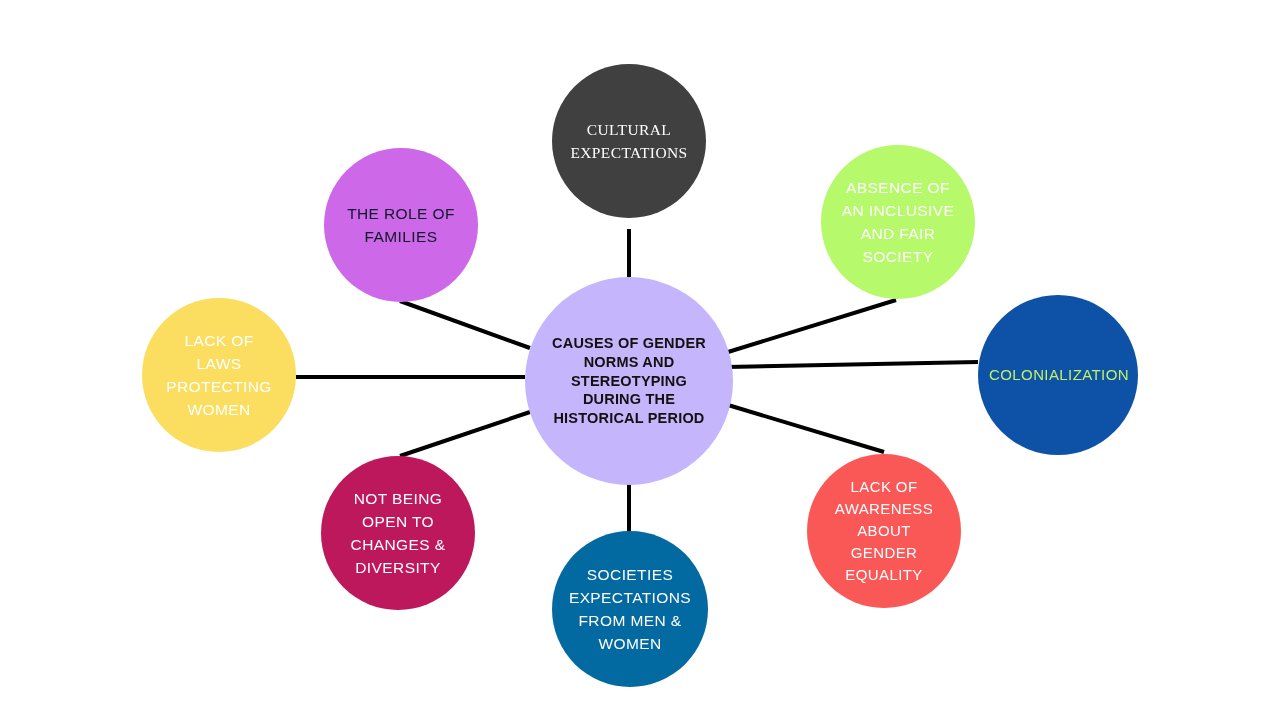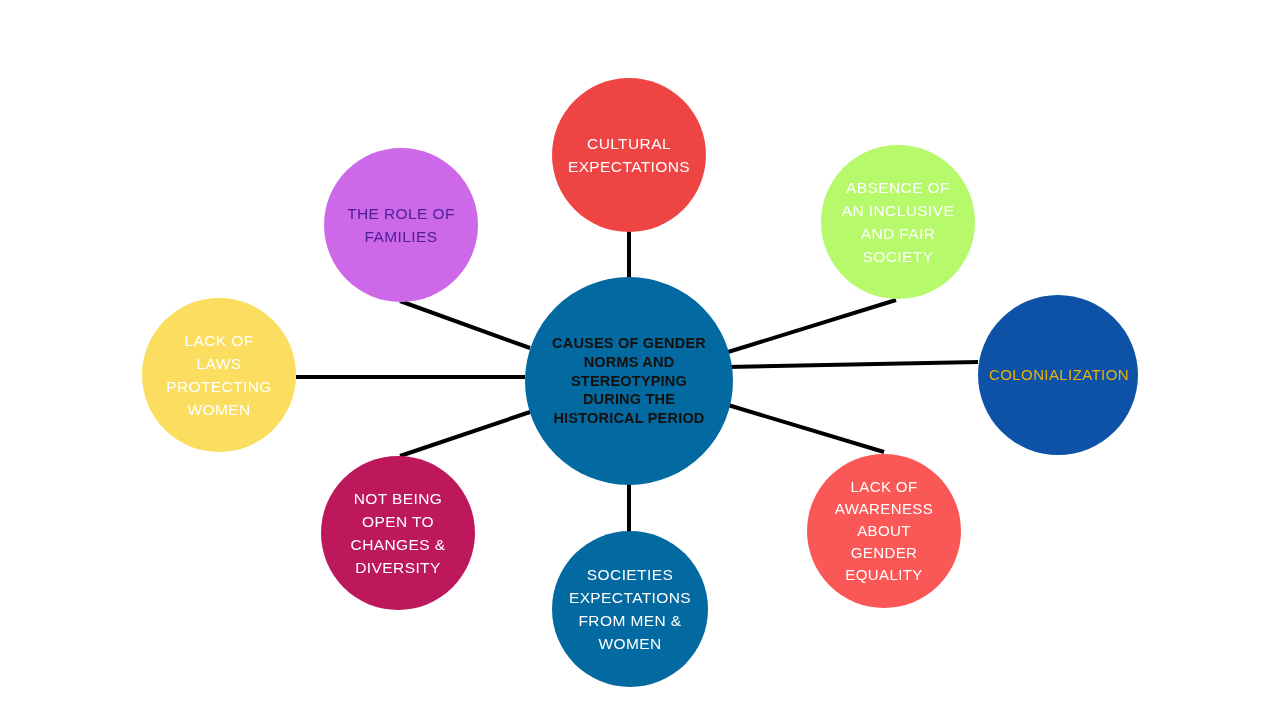--- a/index.html
+++ b/index.html
@@ -66,49 +66,49 @@
       <line x1="629" y1="277" x2="629" y2="229" stroke="#000000" stroke-width="4" stroke-linecap="butt"></line>
       <line x1="530" y1="348" x2="400" y2="301" stroke="#000000" stroke-width="4" stroke-linecap="butt"></line>
       <line x1="728" y1="352" x2="896" y2="300" stroke="#000000" stroke-width="4" stroke-linecap="butt"></line>
       <line x1="525" y1="377" x2="296" y2="377" stroke="#000000" stroke-width="4" stroke-linecap="butt"></line>
       <line x1="727" y1="367" x2="978" y2="362" stroke="#000000" stroke-width="4" stroke-linecap="butt"></line>
       <line x1="530" y1="412" x2="400" y2="456" stroke="#000000" stroke-width="4" stroke-linecap="butt"></line>
       <line x1="728" y1="405" x2="884" y2="452" stroke="#000000" stroke-width="4" stroke-linecap="butt"></line>
       <line x1="629" y1="484" x2="629" y2="533" stroke="#000000" stroke-width="4" stroke-linecap="butt"></line>
     </svg>
   <div id="nodes-layer">
-      <div class="node central" style="left: 525px; top: 277px; width: 208px; height: 208px; background: #0369a1;">
+      <div class="node central" style="left: 525px; top: 277px; width: 208px; height: 208px; background: #c4b5fd;">
         <span class="label" style="color: rgb(19, 16, 14);">CAUSES OF GENDER
 NORMS AND
 STEREOTYPING
 DURING THE
 HISTORICAL PERIOD</span>
       </div>
-      <div class="node satellite" style="left: 552px; top: 78px; width: 154px; height: 154px; background: #ef4444;">
+      <div class="node satellite" style="left: 552px; top: 64px; width: 154px; height: 154px; background: #404040; font-family: Liberation Serif, serif;">
         <span class="label" style="color: rgb(255, 255, 255);">CULTURAL
 EXPECTATIONS</span>
       </div>
       <div class="node satellite" style="left: 324px; top: 148px; width: 154px; height: 154px; background: rgb(205, 104, 232);">
-        <span class="label" style="color: #4c1d95;">THE ROLE OF
+        <span class="label" style="color: #0f172a;">THE ROLE OF
 FAMILIES</span>
       </div>
       <div class="node satellite" style="left: 821px; top: 145px; width: 154px; height: 154px; background: rgb(182, 249, 107);">
         <span class="label" style="color: rgb(255, 255, 255);">ABSENCE OF
 AN INCLUSIVE
 AND FAIR
 SOCIETY</span>
       </div>
       <div class="node satellite" style="left: 142px; top: 298px; width: 154px; height: 154px; background: rgb(251, 222, 95);">
         <span class="label" style="color: rgb(255, 255, 255);">LACK OF
 LAWS
 PROTECTING
 WOMEN</span>
       </div>
       <div class="node satellite small-text" style="left: 978px; top: 295px; width: 160px; height: 160px; background: rgb(14, 82, 168);">
-        <span class="label" style="color: #eab308; padding-left: 8px;">COLONIALIZATION</span>
+        <span class="label" style="color: #bef264; padding-left: 8px;">COLONIALIZATION</span>
       </div>
       <div class="node satellite" style="left: 321px; top: 456px; width: 154px; height: 154px; background: #be185d;">
         <span class="label" style="color: rgb(255, 255, 255);">NOT BEING
 OPEN TO
 CHANGES &amp;
 DIVERSITY</span>
       </div>
       <div class="node satellite small-text" style="left: 807px; top: 454px; width: 154px; height: 154px; background: rgb(250, 87, 87);">
         <span class="label" style="color: rgb(255, 255, 255);">LACK OF
 AWARENESS

